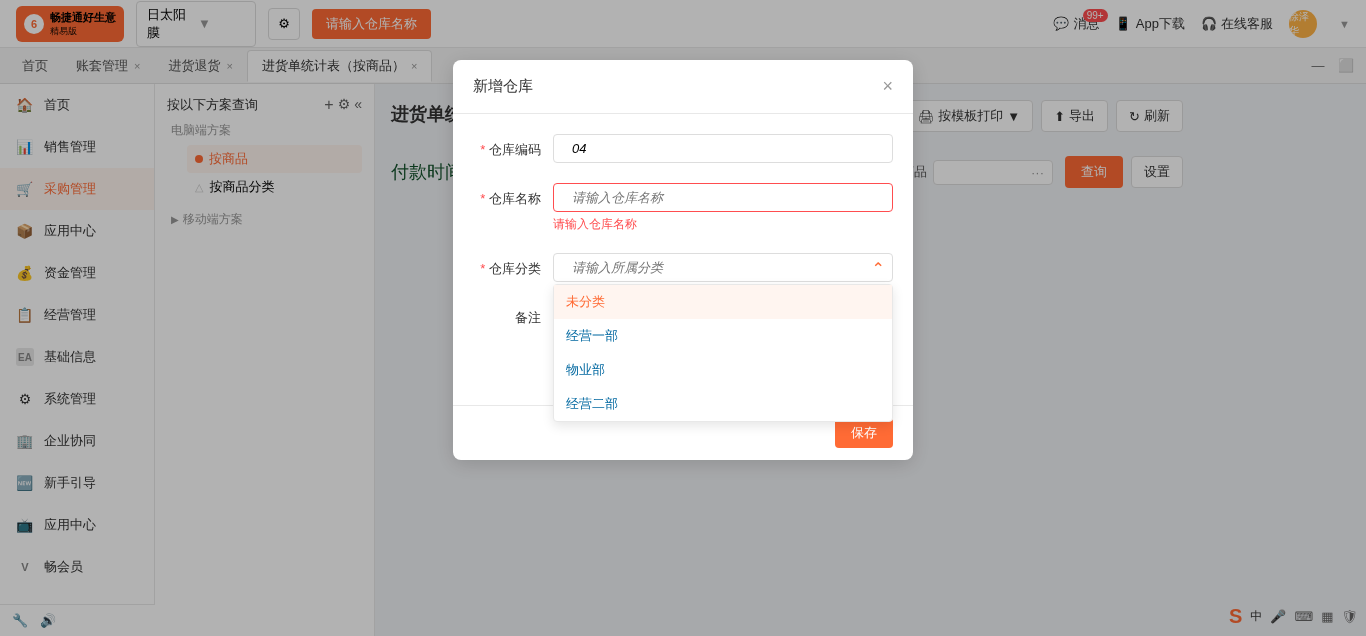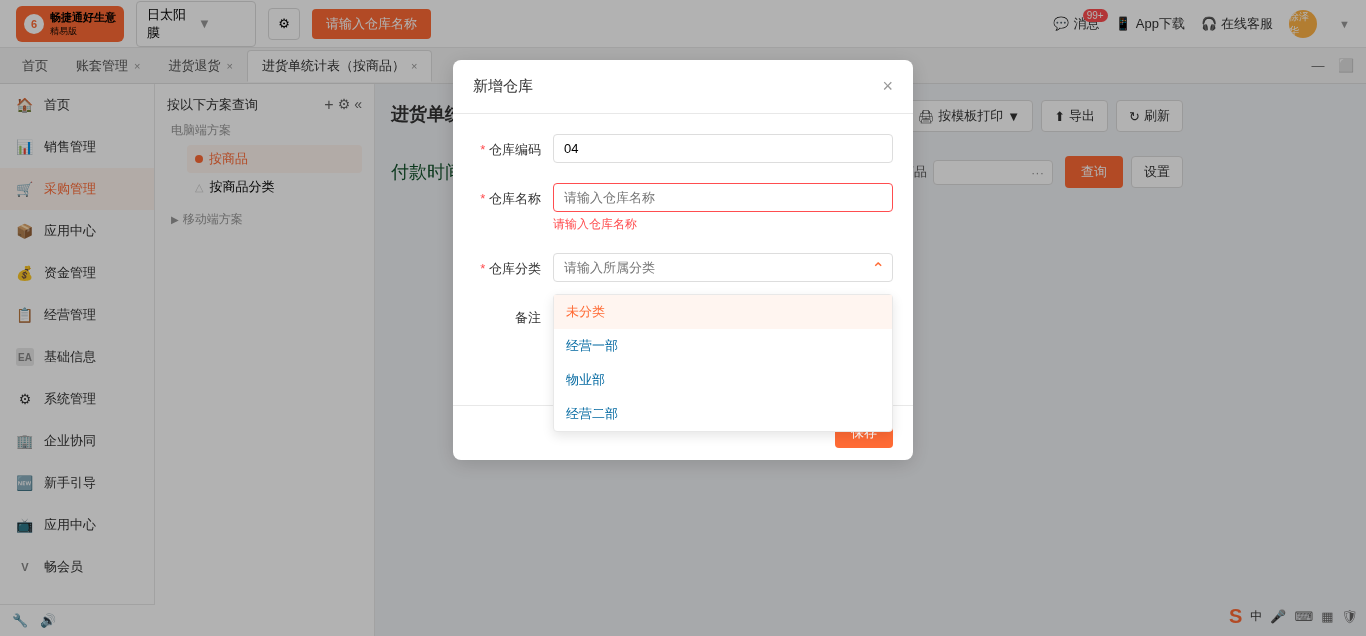--- a/index.html
+++ b/index.html
@@ -115,35 +115,35 @@
     }
     .modal-title { font-size: 15px; font-weight: 500; color: #333; }
     .modal-close { cursor: pointer; color: #999; font-size: 18px; }
     .modal-body { padding: 20px; }
     .form-row { display: flex; align-items: flex-start; margin-bottom: 20px; }
     .form-label { width: 80px; text-align: right; padding-right: 12px; padding-top: 7px; color: #333; font-size: 13px; flex-shrink: 0; }
     .form-label .required { color: #ff4d4f; }
     .form-input-wrap { flex: 1; position: relative; }
     .form-input {
       width: 100%; border: 1px solid #ddd; border-radius: 4px;
-      padding: 6px 10px; font-size: 13px; outline: none;
+      padding: 6px 18px; font-size: 13px; outline: none; font-style: italic;
     }
     .form-input.error { border-color: #ff4d4f; }
     .error-msg { color: #ff4d4f; font-size: 12px; margin-top: 4px; }
 
     .select-wrap { position: relative; }
     .select-arrow {
       position: absolute; right: 8px; top: 50%; transform: translateY(-50%);
       color: #ff6b35; cursor: pointer; font-size: 16px;
     }
 
     .dropdown-list {
       position: absolute; top: 100%; left: 0; right: 0;
       background: #fff; border: 1px solid #e8e8e8; border-radius: 4px;
-      box-shadow: 0 4px 12px rgba(0,0,0,0.1); z-index: 200; margin-top: 12px;
+      box-shadow: 0 4px 12px rgba(0,0,0,0.1); z-index: 200; margin-top: 2px;
     }
     .dropdown-item {
       padding: 8px 12px; cursor: pointer; font-size: 13px; color: #0369a1;
     }
     .dropdown-item.selected { background: #fff5f0; color: #ff6b35; }
 
     .textarea-input {
       width: 100%; border: 1px solid #ddd; border-radius: 4px;
       padding: 6px 10px; font-size: 13px; outline: none; resize: vertical; height: 60px;
     }

